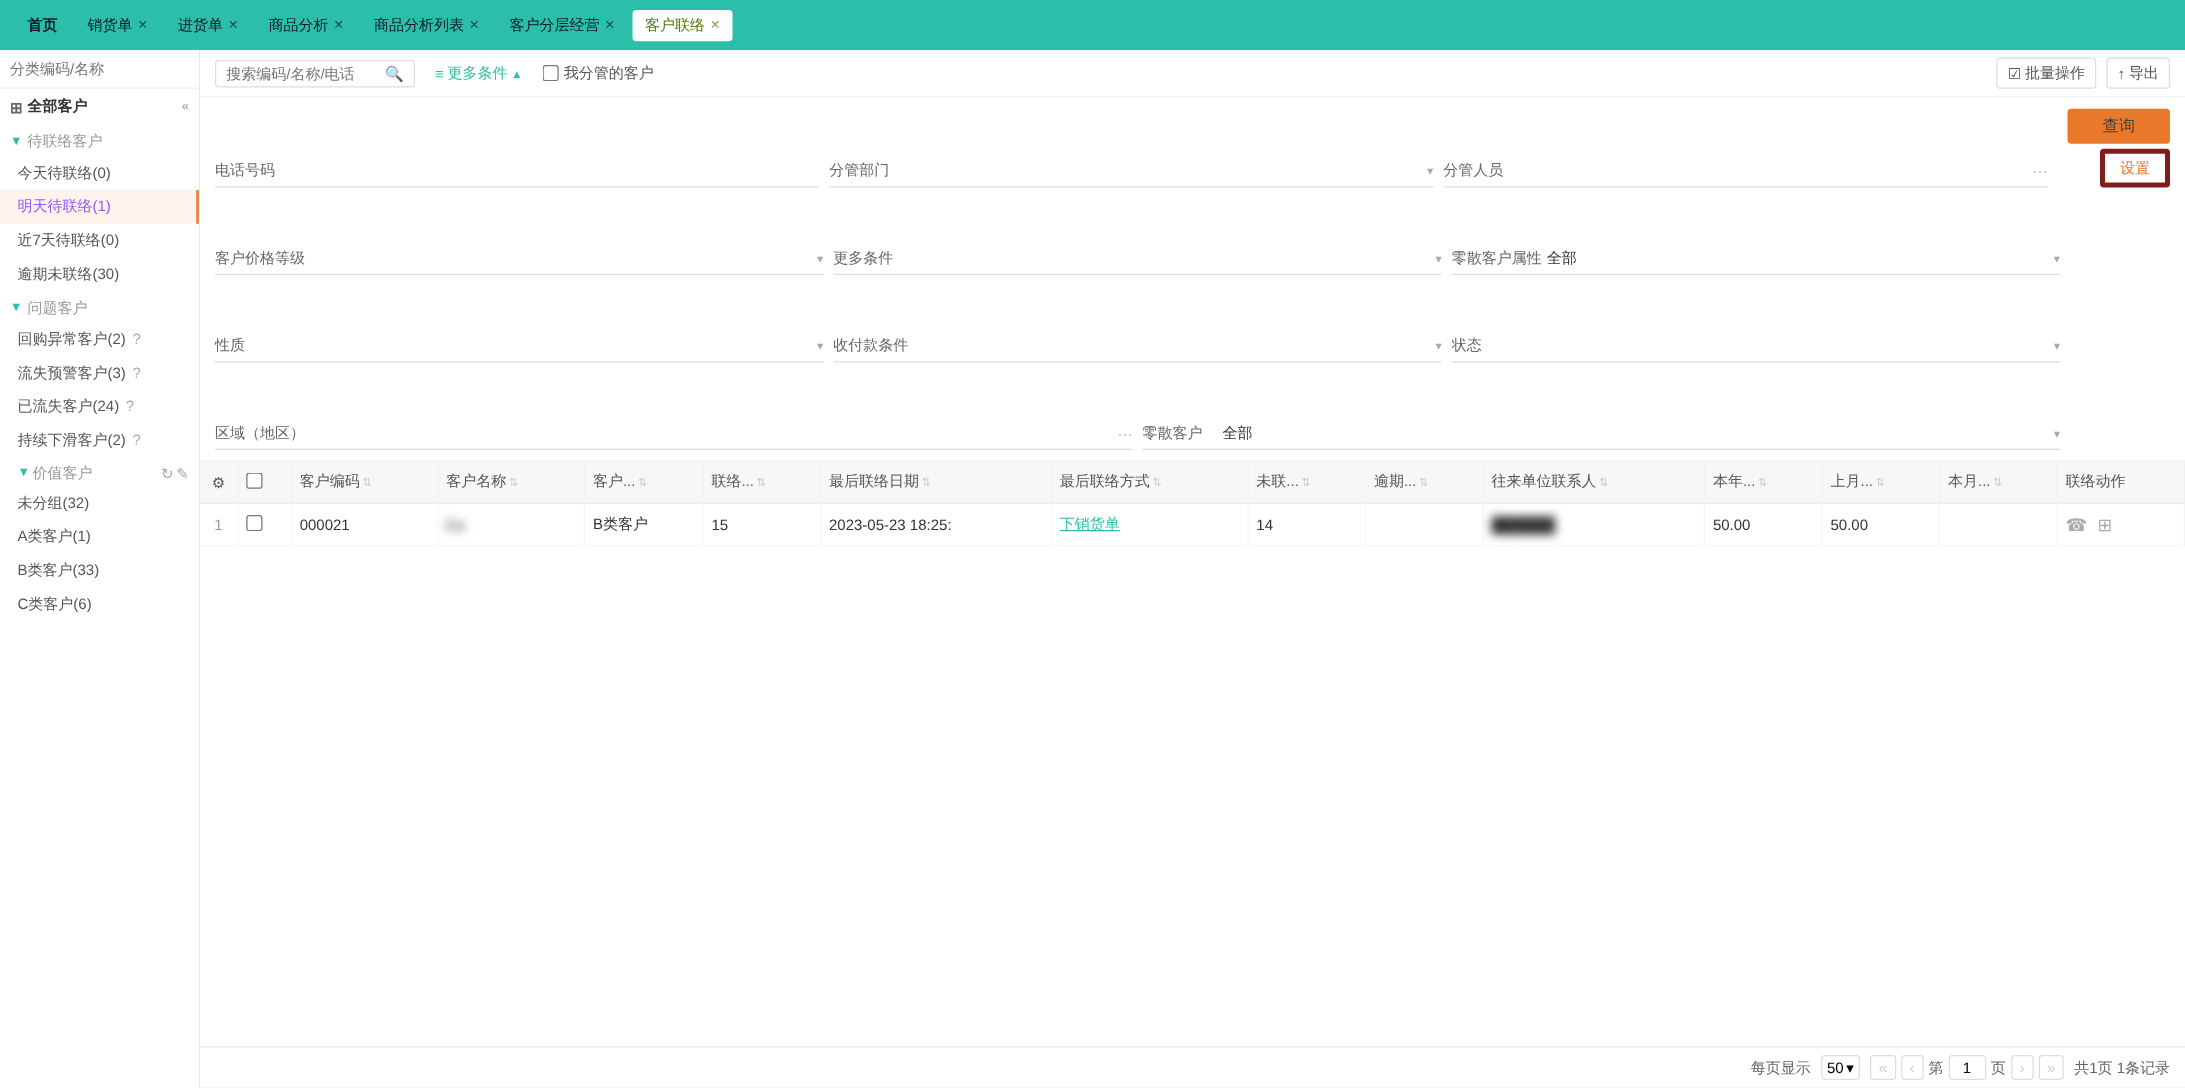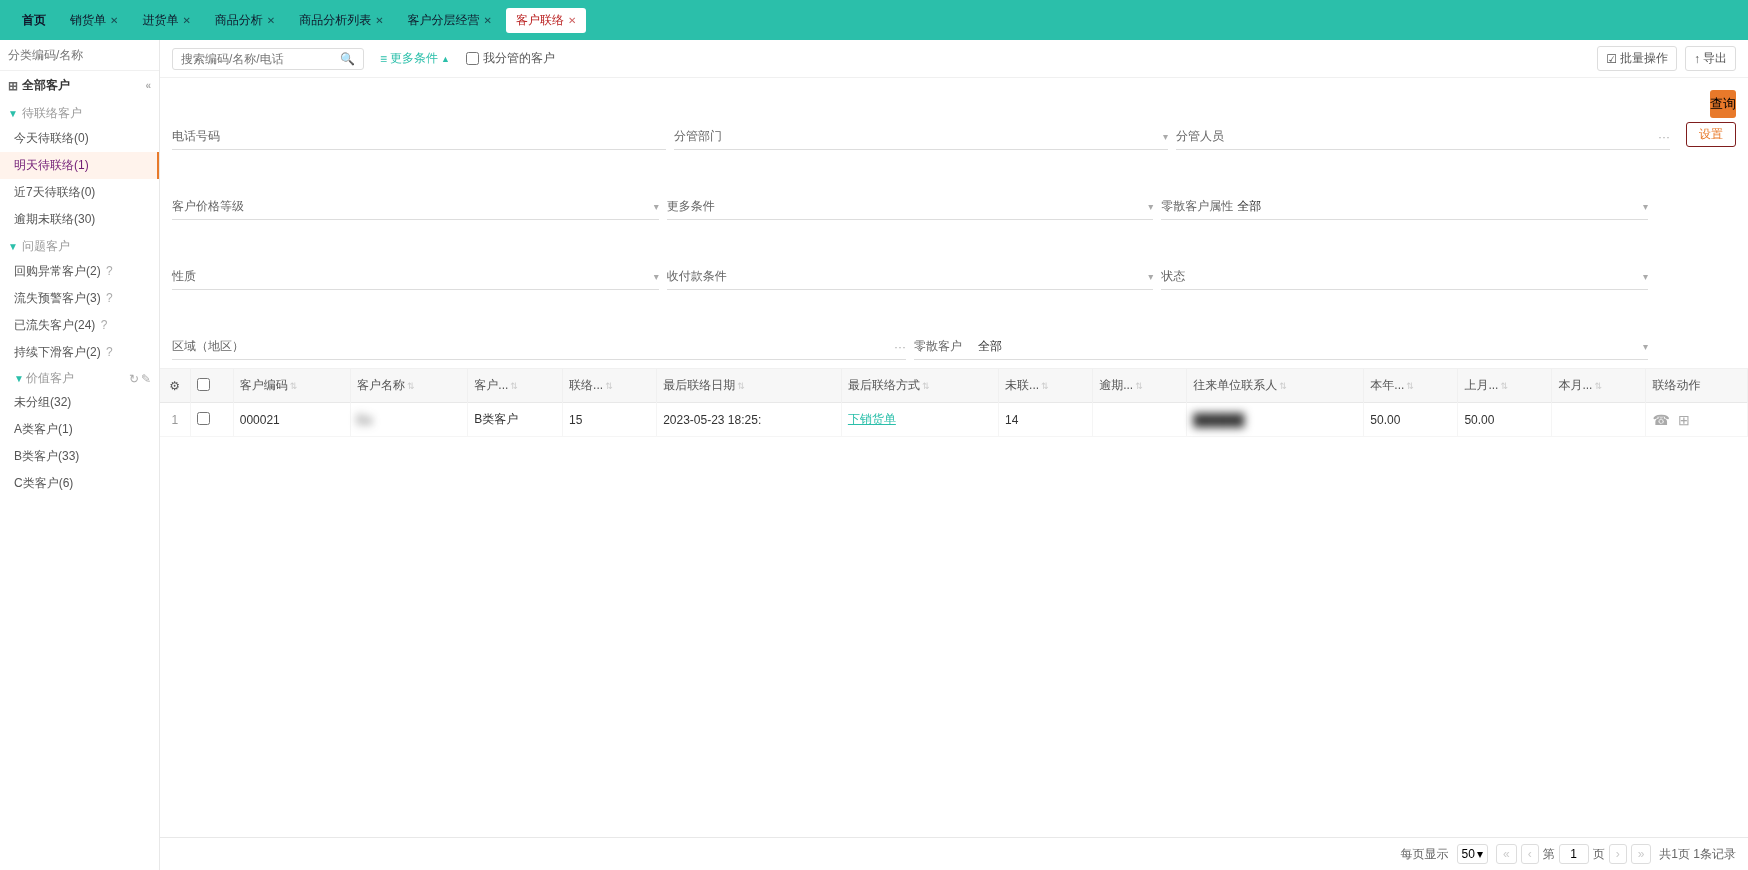--- a/index.html
+++ b/index.html
@@ -19,21 +19,21 @@
       padding: 4px 10px;
       border-radius: 3px;
       cursor: pointer;
       white-space: nowrap;
       display: flex;
       align-items: center;
       gap: 4px;
     }
     .nav-item.active {
       background: #fff;
-      color: #b91c1c;
+      color: #4d7c0f;
     }
     .nav-item .close-x {
       font-size: 10px;
       opacity: 0.7;
     }
     .nav-home { font-weight: bold; }
 
     
     .main-layout {
       display: flex;
@@ -84,21 +84,21 @@
     .sidebar-item {
       padding: 5px 8px 5px 14px;
       color: #555;
       cursor: pointer;
       white-space: nowrap;
       overflow: hidden;
       text-overflow: ellipsis;
     }
     .sidebar-item.active {
       background: #fff3ec;
-      color: #701a75;
+      color: #8b5cf6;
       border-right: 2px solid #e8792a;
     }
     .sidebar-sub-group {
       padding: 4px 8px 2px 14px;
       color: #999;
       font-size: 11px;
       display: flex;
       align-items: center;
       gap: 2px;
     }
@@ -120,21 +120,21 @@
       align-items: center;
       gap: 8px;
       border-bottom: 1px solid #f0f0f0;
     }
     .toolbar-search {
       display: flex;
       align-items: center;
       border: 1px solid #ddd;
       border-radius: 3px;
       padding: 3px 8px;
-      width: 192px;
+      width: 160px;
       gap: 4px;
       justify-content: center;
     }
     .toolbar-search input {
       border: none; outline: none; font-size: 12px; flex: 1; color: #999;
     }
     .toolbar-filter-btn {
       display: flex; align-items: center; gap: 3px;
       color: #2bbfaa; cursor: pointer; padding: 3px 8px;
       border: none; background: none;
@@ -183,25 +183,25 @@
     .caret { color: #aaa; font-size: 10px; margin-left: auto; }
     .dots-btn { color: #aaa; cursor: pointer; }
     .filter-panel-right {
       display: flex;
       flex-direction: column;
       align-items: flex-end;
       gap: 4px;
       flex-shrink: 0;
     }
     .btn-query {
-      background: #e8792a; color: #000000; border: none; border-radius: 3px;
-      padding: 5px 0; cursor: pointer; font-size: 13px;
+      background: #e8792a; color: #404040; border: none; border-radius: 3px;
+      padding: 5px 28px; cursor: pointer; font-size: 13px;
     }
     .btn-settings {
-      background: #fff; color: #e8792a; border: 1px solid #7f1d1d; border-radius: 3px;
+      background: #fff; color: #e8792a; border: 4px solid #7f1d1d; border-radius: 3px;
       padding: 3px 12px; cursor: pointer; font-size: 12px;
     }
 
     
     .table-container {
       flex: 1;
       overflow: auto;
       background: #fff;
       margin: 0;
     }

